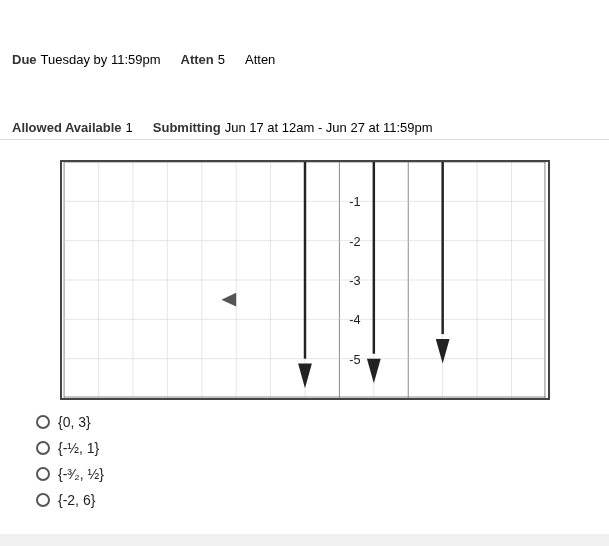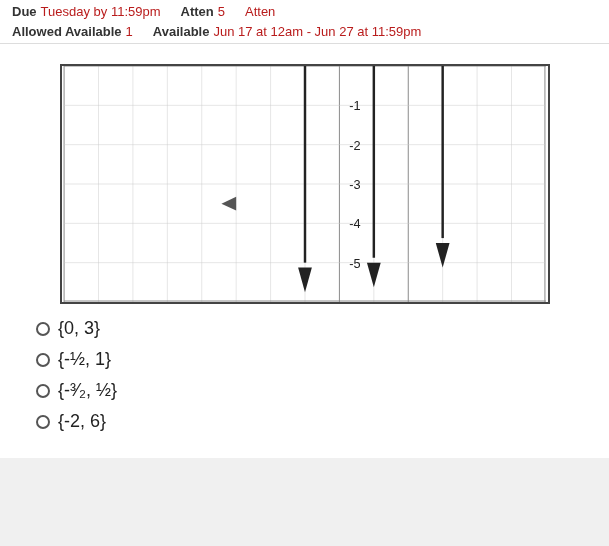--- a/index.html
+++ b/index.html
@@ -26,21 +26,22 @@
     .header-item {
       display: inline-flex;
       gap: 4px;
       align-items: baseline;
     }
     .header-label {
       font-weight: bold;
       color: #333;
     }
     .header-value {
-      color: #b91c1c;
+      color: #000000;
+      margin-top: 48px;
     }
     .main-content {
       background: #ffffff;
       padding: 12px 16px;
       overflow: hidden;
     }
     .graph-container {
       border: 2px solid #444;
       width: 490px;
       height: 240px;
@@ -67,21 +68,21 @@
     }
     .radio-circle {
       width: 14px;
       height: 14px;
       border-radius: 50%;
       border: 2px solid #555;
       background: white;
       flex-shrink: 0;
     }
     .option-text {
-      font-size: 18px;
+      font-size: 14px;
       color: #222;
     }
     .content-wrapper {
       position: relative;
     }
   </style>
 </head>
 <body>
 
 <div class="header-bar">
@@ -95,21 +96,21 @@
       <span class="header-value">5</span>
     </span>
     <span class="header-value">Atten</span>
   </div>
   <div class="header-row">
     <span class="header-item">
       <span class="header-label">Allowed Available</span>
       <span class="header-value">1</span>
     </span>
     <span class="header-item">
-      <span class="header-label">Available</span>
+      <span class="header-label">Submitting</span>
       <span class="header-value">Jun 17 at 12am - Jun 27 at 11:59pm</span>
     </span>
   </div>
 </div>
 
 <div class="main-content">
   <div class="graph-container">
     <svg class="grid-svg" viewBox="0 0 490 240">
 
       <line x1="0" y1="0" x2="0" y2="240" stroke="#888" stroke-width="1"></line>

